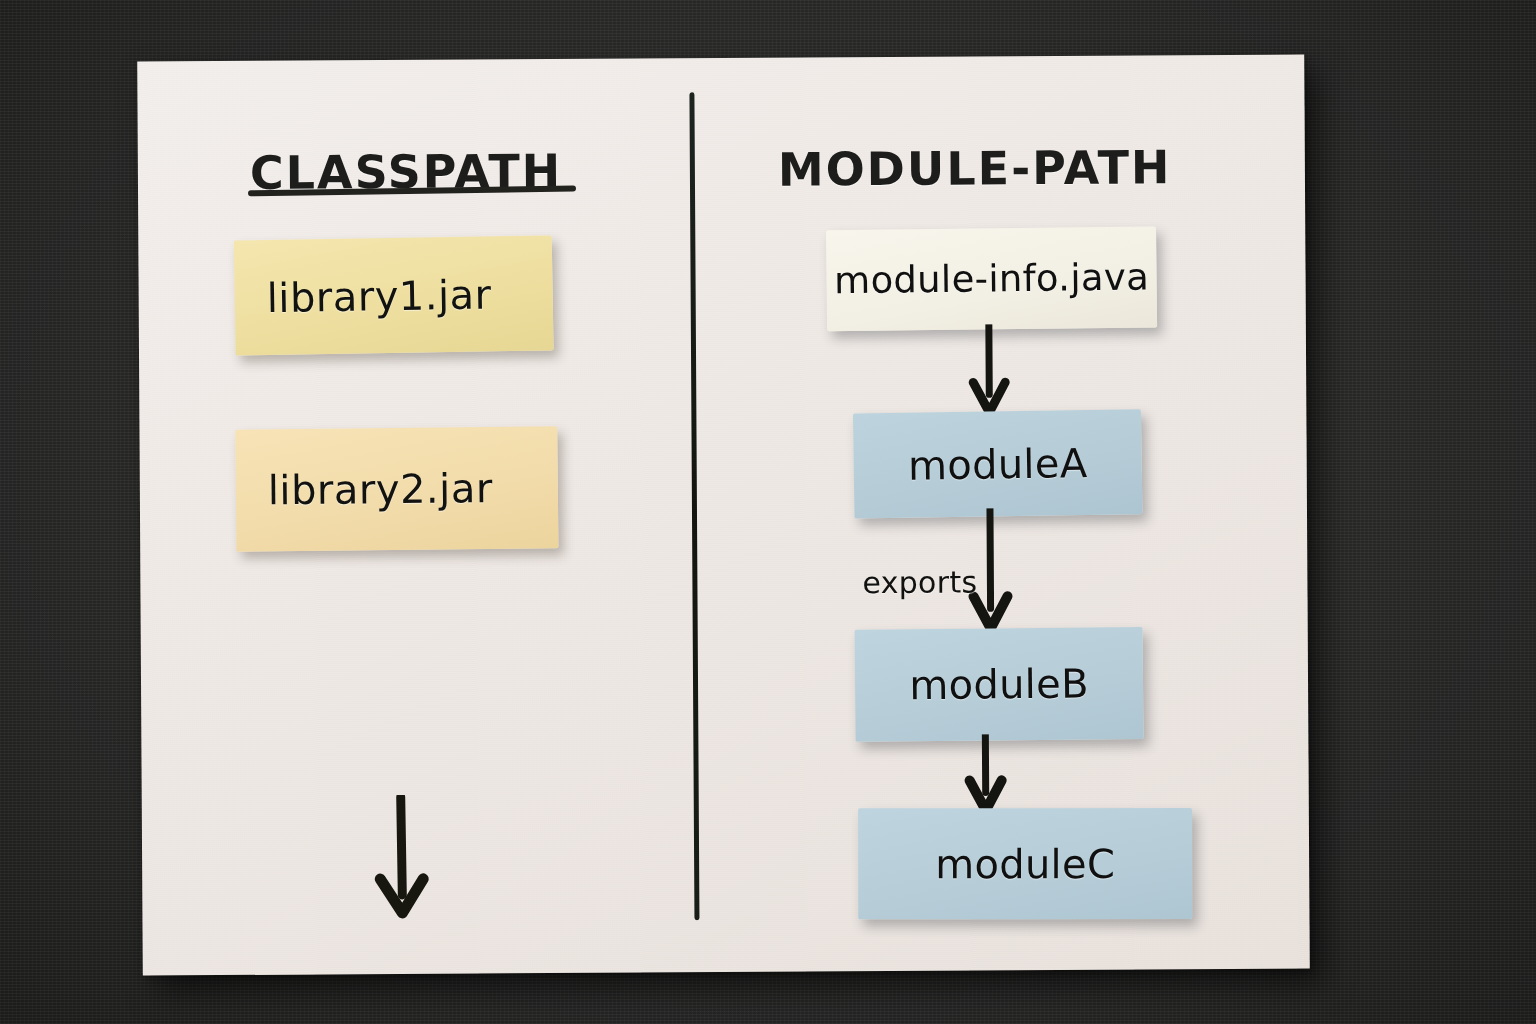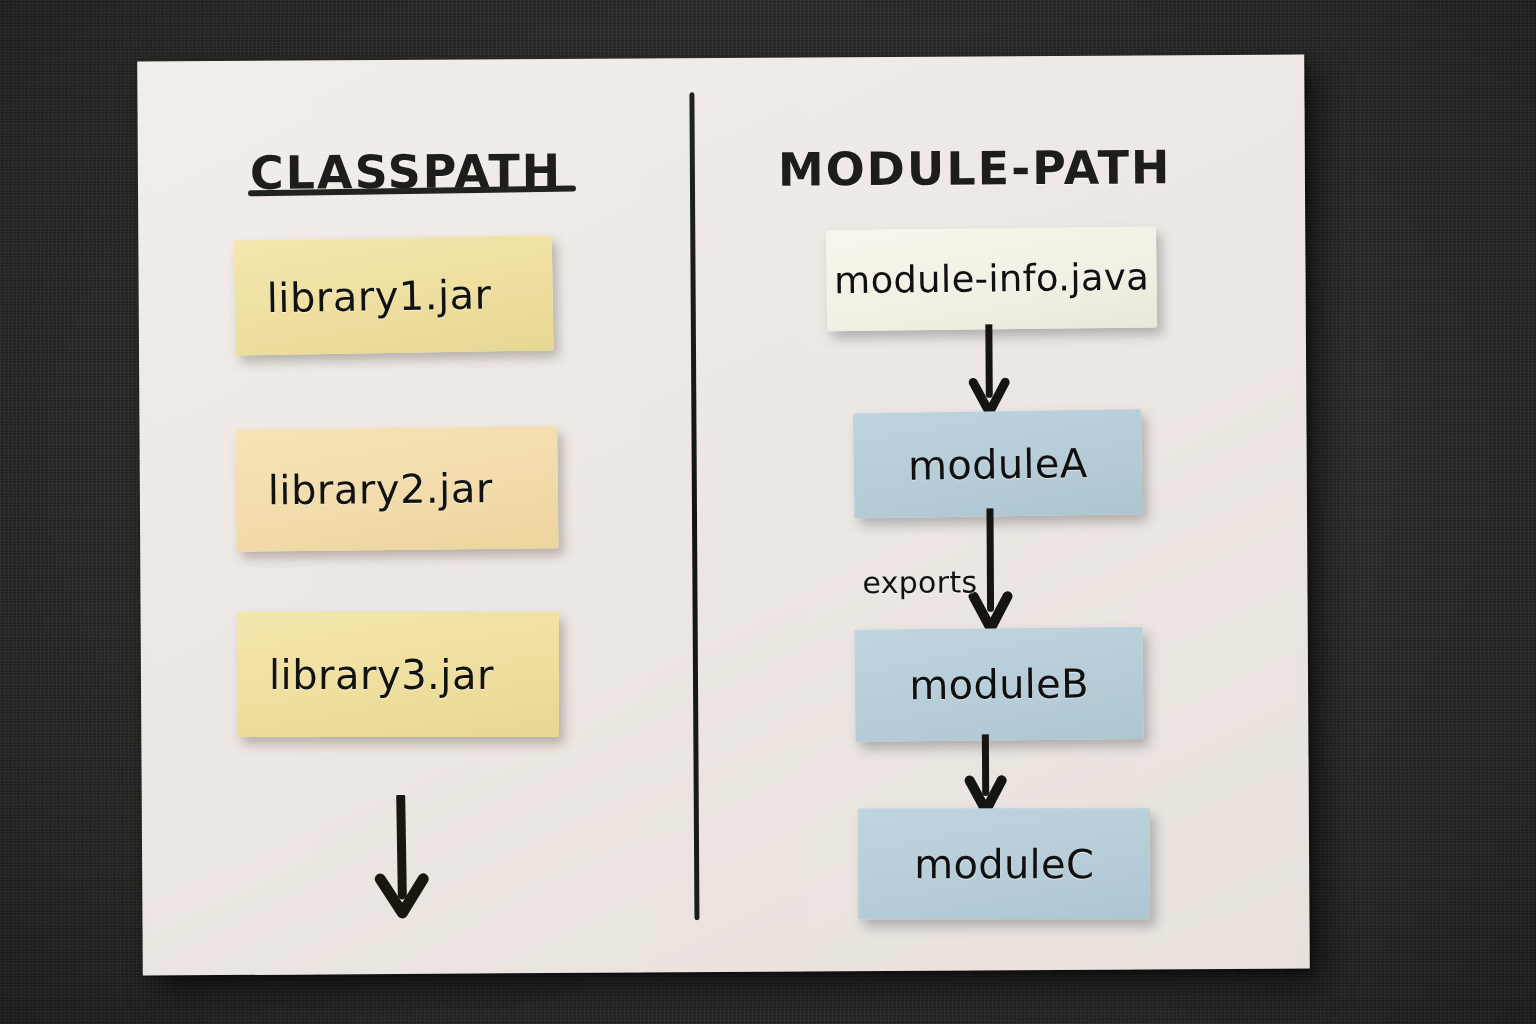--- a/index.html
+++ b/index.html
@@ -158,21 +158,21 @@
     left: 714px; top: 355px; width: 288px; height: 105px;
     background: linear-gradient(170deg, #bdd3dd 0%, #b5ccd7 60%, #adc5d1 100%);
     transform: rotate(-0.5deg);
   }
   #mod-box-b {
     left: 714px; top: 572px; width: 288px; height: 112px;
     background: linear-gradient(170deg, #bed4de 0%, #b6cdd8 60%, #aec6d2 100%);
     transform: rotate(-0.2deg);
   }
   #mod-box-c {
-    left: 716px; top: 752px; width: 292px; height: 111px;
+    left: 716px; top: 752px; width: 334px; height: 111px;
     background: linear-gradient(170deg, #bed4de 0%, #b6cdd8 60%, #aec6d2 100%);
     transform: rotate(0.3deg);
   }
 
   
   .mod-arrow { position: absolute; }
   #arrow-info-a { left: 826px; top: 268px; width: 48px; height: 95px; }
   #arrow-a-b    { left: 826px; top: 452px; width: 48px; height: 128px; }
   #arrow-b-c    { left: 820px; top: 678px; width: 48px; height: 82px; }
 
@@ -198,23 +198,20 @@
 
   <div class="heading" id="heading-classpath">CLASSPATH</div>
   <div id="classpath-underline"></div>
 
   <div class="jar-card" id="jar-card-0">
     <span>library1.jar</span>
   </div>
   <div class="jar-card" id="jar-card-1">
     <span>library2.jar</span>
   </div>
-  <div class="jar-card" id="jar-card-2">
-    <span>library3.jar</span>
-  </div>
 
   <svg id="classpath-arrow" viewBox="0 0 70 130">
     <path d="M34 2 L35 100" stroke="#17170f" stroke-width="9" stroke-linecap="round" fill="none"></path>
     <path d="M13 84 L35 118 L56 84" stroke="#17170f" stroke-width="11" stroke-linecap="round" stroke-linejoin="round" fill="none"></path>
   </svg>
 
   <div id="divider"></div>
 
   <div class="heading" id="heading-modulepath">MODULE-PATH</div>
 

